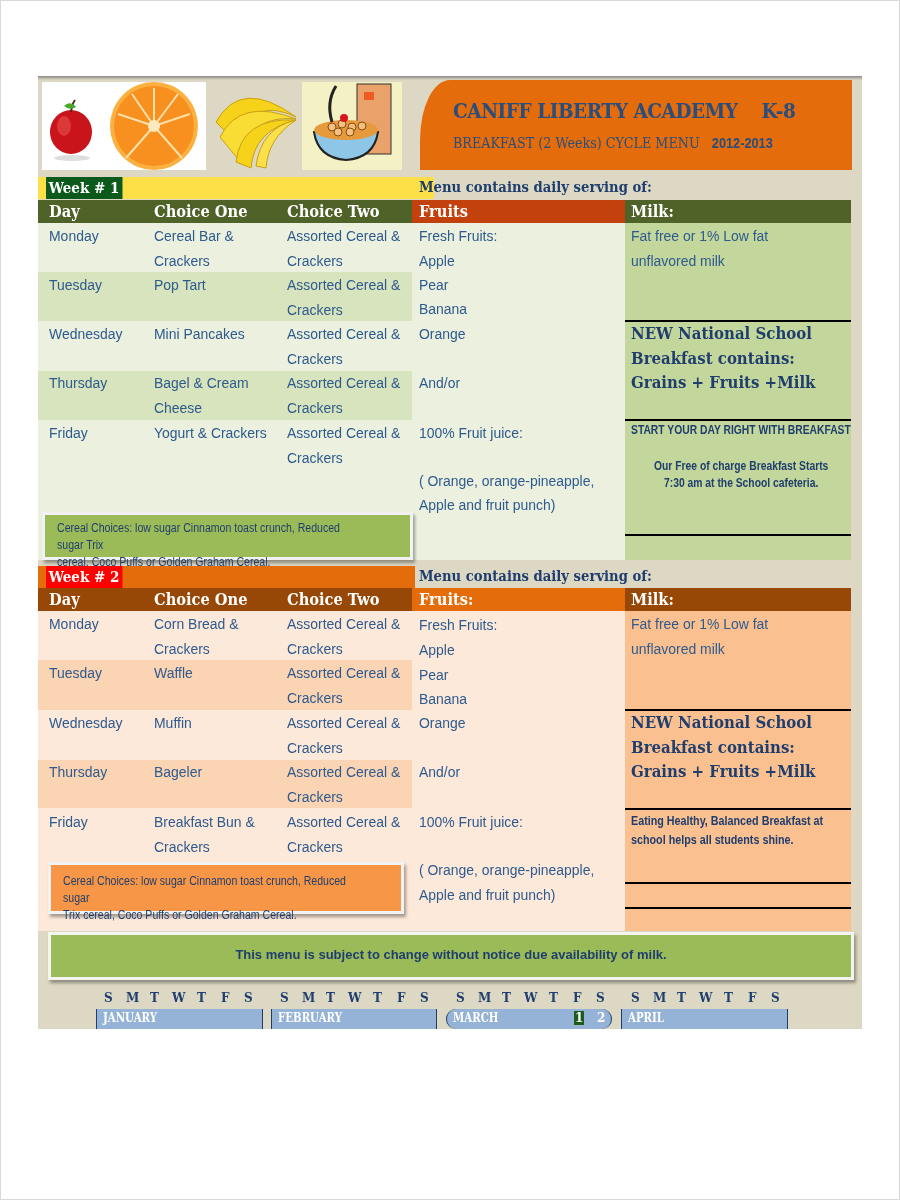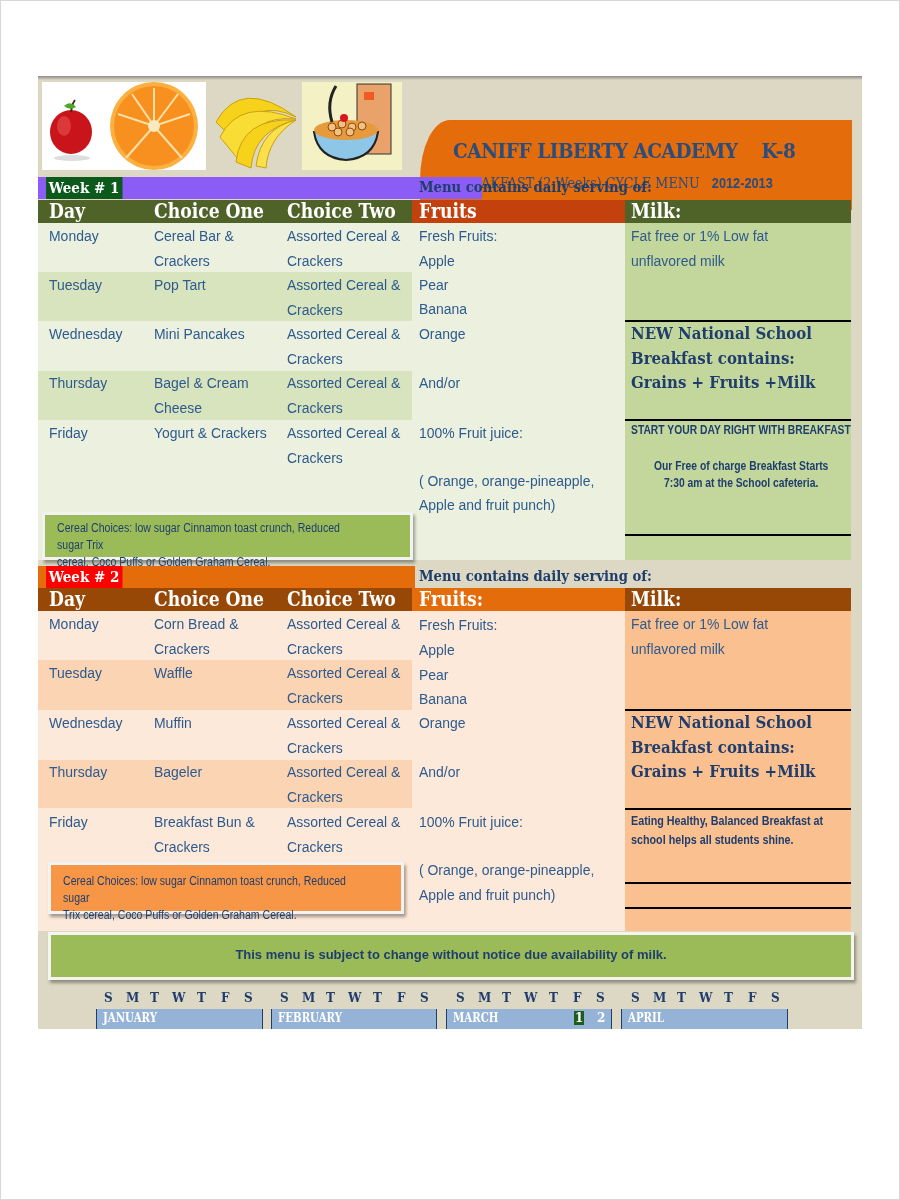--- a/index.html
+++ b/index.html
@@ -6,30 +6,30 @@
   html, body { width: 900px; height: 1200px; background: #ffffff; overflow: hidden; }
   body { position: relative; font-family: "Liberation Sans", sans-serif; }
   .frame { position: absolute; left: 0; top: 0; width: 900px; height: 1200px; border: 1px solid #d8d8d8; }
   .sheet { position: absolute; left: 38px; top: 78px; width: 824px; height: 951px; background: #ddd8c3; }
   .sheet-shadow { position: absolute; left: 38px; top: 76px; width: 824px; height: 4px; background: linear-gradient(#8a8a8a, #ddd8c3); }
 
   
   .imgbox { position: absolute; background: #fff; overflow: hidden; }
 
   
-  .header { position: absolute; left: 420px; top: 80px; width: 432px; height: 90px; background: #e46c0a; border-top-left-radius: 30px 60px; margin-top: 40px; }
+  .header { position: absolute; left: 420px; top: 80px; width: 432px; height: 90px; background: #e46c0a; border-top-left-radius: 30px 60px; }
   .h-title { position: absolute; left: 33px; top: 18px; font-family: "DejaVu Serif", serif; font-weight: bold; font-size: 21px; color: #2a4d7e; letter-spacing: -0.5px; white-space: pre; transform: scaleX(0.88); transform-origin: left; }
   .h-sub { position: absolute; left: 33px; top: 54px; font-family: "DejaVu Serif", serif; font-size: 15px; color: #2a4d7e; white-space: pre; transform: scaleX(0.85); transform-origin: left; }
   .h-sub b { font-family: "Liberation Sans", sans-serif; font-weight: bold; }
 
   
   .weekbar { position: absolute; height: 22px; }
   .week-label { position: absolute; left: 8px; top: 0; height: 22px; padding: 0 3px; font-family: "DejaVu Serif", serif; font-weight: bold; font-size: 15px; color: #fff; line-height: 22px; transform: scaleX(0.9); transform-origin: left; }
   .serving-title { position: absolute; font-family: "DejaVu Serif", serif; font-weight: bold; font-size: 15px; color: #1f3e6e; transform: scaleX(0.88); transform-origin: left; white-space: nowrap; }
-  .colhead { position: absolute; height: 23px; font-family: "DejaVu Serif", serif; font-weight: bold; font-size: 20px; color: #fff; line-height: 23px; }
+  .colhead { position: absolute; height: 23px; font-family: "DejaVu Serif", serif; font-weight: bold; font-size: 17px; color: #fff; line-height: 23px; }
   .colhead span { position: absolute; white-space: nowrap; transform: scaleX(0.86); transform-origin: left; }
   .row { position: absolute; left: 38px; width: 374px; }
   .cell { position: absolute; font-size: 15.5px; color: #2e5a8e; line-height: 24.5px; white-space: pre-line; transform: scaleX(0.9); transform-origin: left top; }
   .ftext { position: absolute; font-size: 15.5px; color: #2e5a8e; line-height: 24.5px; white-space: nowrap; transform: scaleX(0.9); transform-origin: left top; }
   .milkpanel { position: absolute; }
   .black-line { position: absolute; height: 2px; background: #000; }
   .nsb { position: absolute; font-family: "DejaVu Serif", serif; font-weight: bold; font-size: 17px; color: #1f3e6e; line-height: 24.5px; white-space: pre-line; transform: scaleX(0.88); transform-origin: left top; }
   .small-note { position: absolute; font-weight: bold; font-size: 12px; color: #1f3e6e; transform: scaleX(0.86); transform-origin: left top; white-space: pre-line; }
   .cereal-box { position: absolute; border: 3px solid #f2f2f2; box-shadow: 2px 3px 3px rgba(0,0,0,0.35); }
   .cereal-box .txt { position: absolute; left: 12px; top: 8px; font-size: 12px; line-height: 17px; color: #1f3e6e; white-space: pre-line; transform: scaleX(0.88); transform-origin: left top; }
@@ -102,21 +102,21 @@
     <path d="M30 40 q-6 -20 4 -36" stroke="#222" stroke-width="3" fill="none"></path>
     <circle cx="42" cy="36" r="4" fill="#d8161e"></circle>
   </svg>
 </div>
 
 <div class="header">
   <div class="h-title">CANIFF LIBERTY ACADEMY    K-8</div>
   <div class="h-sub"><span>BREAKFAST (2 Weeks) CYCLE MENU</span>   <b>2012-2013</b></div>
 </div>
 
-<div class="weekbar" style="left:38px;top:177px;width:444px;background:#8b5cf6;">
+<div class="weekbar" style="left:38px;top:177px;width:396px;background:#fde047;">
   <div class="week-label" style="background:#0b5a1c;">Week # 1</div>
 </div>
 <div class="serving-title" style="left:419px;top:178px;">Menu contains daily serving of:</div>
 
 <div class="colhead" style="left:38px;top:200px;width:374px;background:#4f6228;">
   <span style="left:11px;">Day</span>
   <span style="left:116px;">Choice One</span>
   <span style="left:249px;">Choice Two</span>
 </div>
 <div class="colhead" style="left:412px;top:200px;width:213px;background:#c2410c;">
@@ -316,20 +316,20 @@
   <span style="left:117px;">F</span>
   <span style="left:140px;">S</span>
 </div>
 
 <div class="month" style="left:96px;width:167px;">
   <span class="m-label">JANUARY</span>
 </div>
 <div class="month" style="left:271px;width:166px;">
   <span class="m-label">FEBRUARY</span>
 </div>
-<div class="month" style="left:446px;width:166px;">
+<div class="month" style="left:446px;width:166px;border-radius:10px;">
   <span class="m-label">MARCH</span>
   <span class="dnum hl" style="left:127px;">1</span>
   <span class="dnum" style="left:150px;">2</span>
 </div>
 <div class="month" style="left:621px;width:167px;">
   <span class="m-label">APRIL</span>
 </div>
 
 </body></html>

